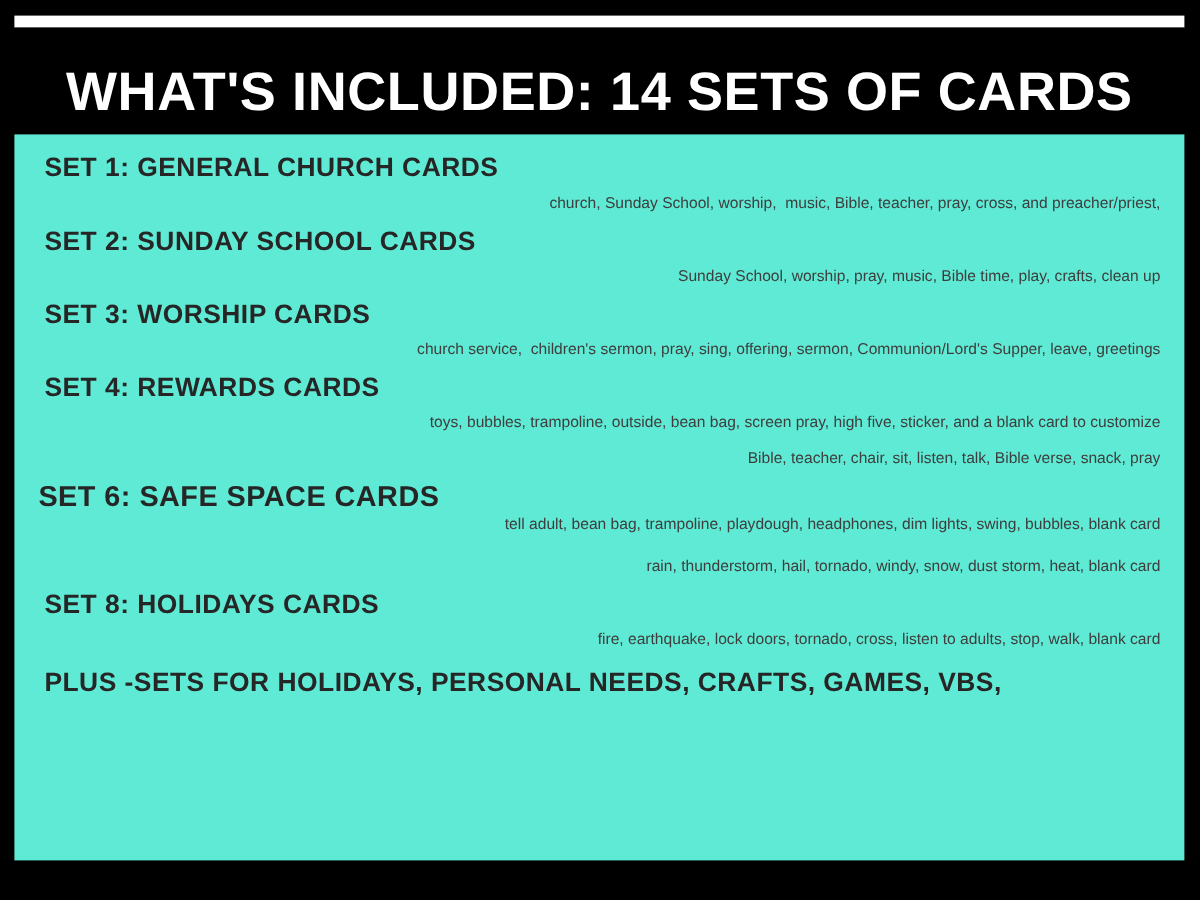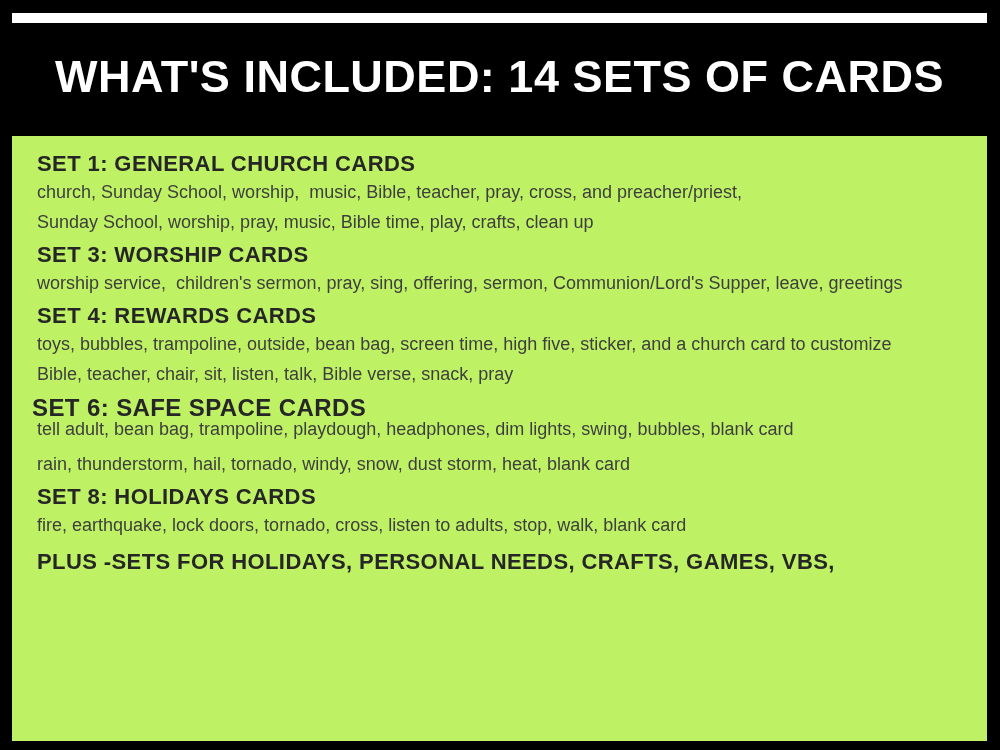--- a/index.html
+++ b/index.html
@@ -37,41 +37,42 @@
   .page-title {
     color: #ffffff;
     font-size: 45px;
     font-weight: 700;
     letter-spacing: 0.5px;
     white-space: nowrap;
   }
   .content-panel {
     position: absolute;
     left: 12px;
-    top: 136px;
+    top: 112px;
     width: 975px;
     height: 605px;
-    background: #bef264;
+    background: #5eead4;
     padding: 16px 20px 0 25px;
   }
   .section { margin-bottom: 11px; }
   .section h2 {
     font-size: 22px;
     line-height: 23px;
     font-weight: 700;
     color: #262626;
     letter-spacing: 0.4px;
     margin-bottom: 8px;
     white-space: nowrap;
   }
   .section p {
-    font-size: 18px;
+    font-size: 13px;
     line-height: 19px;
     color: #3e3e3e;
     white-space: pre-wrap;
+    text-align: right;
   }
   
   .section:nth-child(6) { margin-bottom: 16px; }
   .section:nth-child(6) h2 {
     font-size: 24px;
     line-height: 25px;
     margin-left: -5px;
     margin-bottom: 0;
   }
   
@@ -99,31 +100,32 @@
   </div>
 
   <div class="content-panel">
 
     <div class="section">
       <h2>SET 1: GENERAL CHURCH CARDS</h2>
       <p>church, Sunday School, worship,  music, Bible, teacher, pray, cross, and preacher/priest,</p>
     </div>
 
     <div class="section">
+      <h2>SET 2: SUNDAY SCHOOL CARDS</h2>
       <p>Sunday School, worship, pray, music, Bible time, play, crafts, clean up</p>
     </div>
 
     <div class="section">
       <h2>SET 3: WORSHIP CARDS</h2>
-      <p>worship service,  children's sermon, pray, sing, offering, sermon, Communion/Lord's Supper, leave, greetings</p>
+      <p>church service,  children's sermon, pray, sing, offering, sermon, Communion/Lord's Supper, leave, greetings</p>
     </div>
 
     <div class="section">
       <h2>SET 4: REWARDS CARDS</h2>
-      <p>toys, bubbles, trampoline, outside, bean bag, screen time, high five, sticker, and a church card to customize</p>
+      <p>toys, bubbles, trampoline, outside, bean bag, screen pray, high five, sticker, and a blank card to customize</p>
     </div>
 
     <div class="section">
       <p>Bible, teacher, chair, sit, listen, talk, Bible verse, snack, pray</p>
     </div>
 
     <div class="section">
       <h2>SET 6: SAFE SPACE CARDS</h2>
       <p>tell adult, bean bag, trampoline, playdough, headphones, dim lights, swing, bubbles, blank card</p>
     </div>

